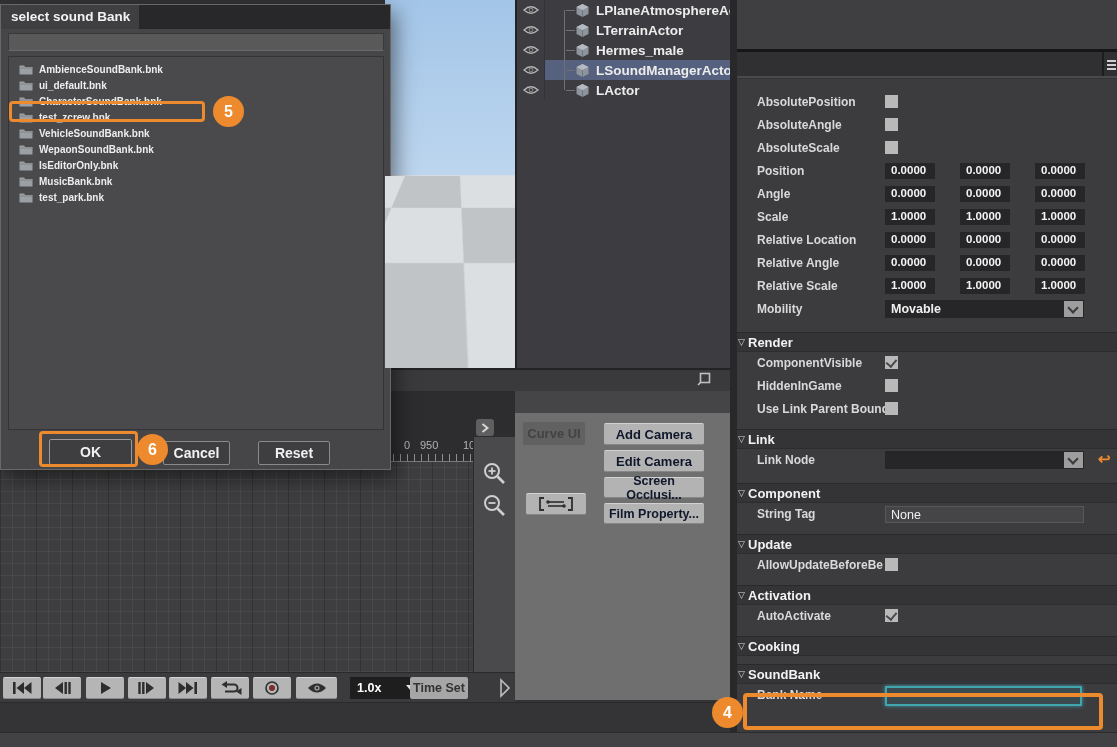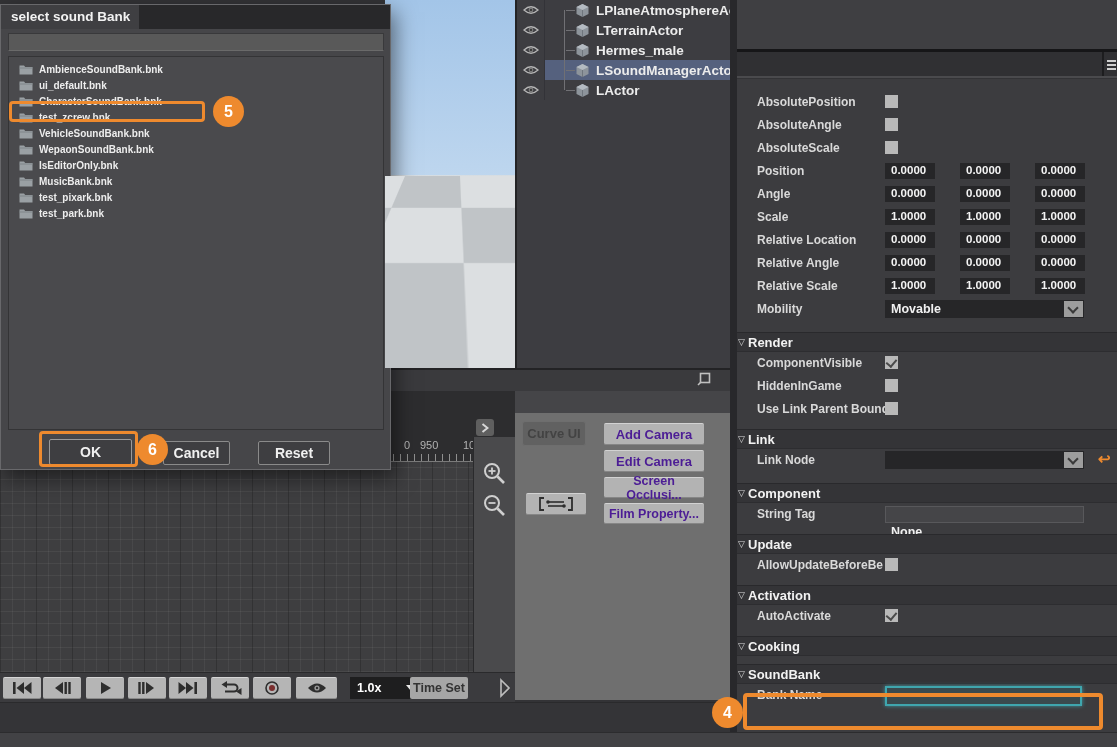--- a/index.html
+++ b/index.html
@@ -51,35 +51,35 @@
   .vfield { position:absolute; top:3px; width:50px; height:16px; background:#262628; color:#f4f4f4;
     font-size:11.5px; font-weight:bold; padding:1px 0 0 6px; }
   .vfield.v0 { left:148px; } .vfield.v1 { left:223px; } .vfield.v2 { left:298px; }
   .ddbox { position:absolute; left:148px; top:2px; width:199px; height:18px; background:#262628; }
   .ddbox .dd-text { position:absolute; left:6px; top:2px; font-size:12.5px; font-weight:bold; color:#f0f0f0; }
   .ddbox .dd-btn { position:absolute; right:1px; top:1px; width:19px; height:16px; background:#9d9d9d; }
   .ddbox .dd-btn::after { content:""; position:absolute; left:5px; top:3px; width:6px; height:6px;
     border-right:2px solid #3a3a3a; border-bottom:2px solid #3a3a3a; transform:rotate(45deg); }
   .undo { position:absolute; left:361px; top:1px; color:var(--accent); font-size:15px; font-weight:bold; }
   .tfield { position:absolute; left:148px; top:3px; width:199px; height:17px; background:#454548; border:1px solid #58585b; }
-  .tfield span { position:absolute; left:5px; top:18px; font-size:12.5px; font-weight:bold; color:#f0f0f0; }
+  .tfield span { position:absolute; left:5px; top:1px; font-size:12.5px; font-weight:normal; color:#f0f0f0; }
   .bankfield { position:absolute; left:148px; top:2px; width:197px; height:20px; background:#3a4a4e;
     border:2px solid #3fa6ae; box-shadow:0 0 4px rgba(70,190,200,0.7); }
   .sec { position:relative; height:28px; }
   .sec .sec-strip { position:absolute; left:0; right:0; bottom:0; height:20px; background:#343437;
     border-top:1px solid #29292c; border-bottom:1px solid #2d2d30; }
   .sec .sec-label { position:absolute; left:11px; top:2px; font-size:13px; font-weight:bold; color:#f2f2f2; }
   .sec .sec-strip::before { content:"\25BD"; position:absolute; left:1px; top:4px; font-size:9px; color:#dcdcdc; }
 
   
   #tools-header { left:0; top:368px; width:730px; height:23px; background:#3a3a3d; border-top:2px solid #232325; }
   #gray-top { left:515px; top:391px; width:215px; height:22px; background:#454548; }
   #gray-panel { left:515px; top:413px; width:215px; height:287px; background:#6f6f6f; }
   .toolbtn { position:absolute; background:#b3b3b3; border-radius:2px; border-top:1px solid #d2d2d2; border-bottom:1px solid #868686;
-    font-size:13px; font-weight:bold; color:#4c1d95; text-align:center; display:flex; align-items:center; justify-content:center; }
+    font-size:13px; font-weight:bold; color:#0f172a; text-align:center; display:flex; align-items:center; justify-content:center; }
   #curve-ui { left:522px; top:421px; width:64px; height:25px; background:#616161; border:1px solid #6e6e6e; border-radius:3px;
     color:#434343; font-size:13px; font-weight:bold; display:flex; align-items:center; justify-content:center; }
   #btn-add-camera   { left:604px; top:423px; width:100px; height:22px; }
   #btn-edit-camera  { left:604px; top:450px; width:100px; height:22px; }
   #btn-screen-occl  { left:604px; top:477px; width:100px; height:21px; font-size:12.5px; }
   #btn-film-prop    { left:604px; top:503px; width:100px; height:21px; font-size:12.5px; }
   #btn-range { left:526px; top:493px; width:60px; height:22px; }
 
   
   #timeline { left:0; top:391px; width:515px; height:281px; background:#2d2d2f; }
@@ -587,29 +587,20 @@
           </span>
           <span class="blabel">MusicBank.bnk</span>
         </div>
         <div class="bank-row">
           <span>
             <svg width="14" height="11" viewBox="0 0 14 11">
               <path d="M0.5 1.5 h4.5 l1.2 1.5 h7.3 v7.5 h-13 z" fill="#9aa0a4"></path>
               <path d="M0.5 4 h13" stroke="#7e8488" stroke-width="1"></path>
             </svg>
           </span>
-          <span class="blabel">test_pixark.bnk</span>
-        </div>
-        <div class="bank-row">
-          <span>
-            <svg width="14" height="11" viewBox="0 0 14 11">
-              <path d="M0.5 1.5 h4.5 l1.2 1.5 h7.3 v7.5 h-13 z" fill="#9aa0a4"></path>
-              <path d="M0.5 4 h13" stroke="#7e8488" stroke-width="1"></path>
-            </svg>
-          </span>
           <span class="blabel">test_park.bnk</span>
         </div>
       </div>
     <div id="btn-ok" class="dlg-btn">OK</div>
     <div id="btn-cancel" class="dlg-btn">Cancel</div>
     <div id="btn-reset" class="dlg-btn">Reset</div>
   </div>
 
   <div id="ann-bank-item" class="ann-box"></div>
   <div id="ann-ok" class="ann-box"></div>

